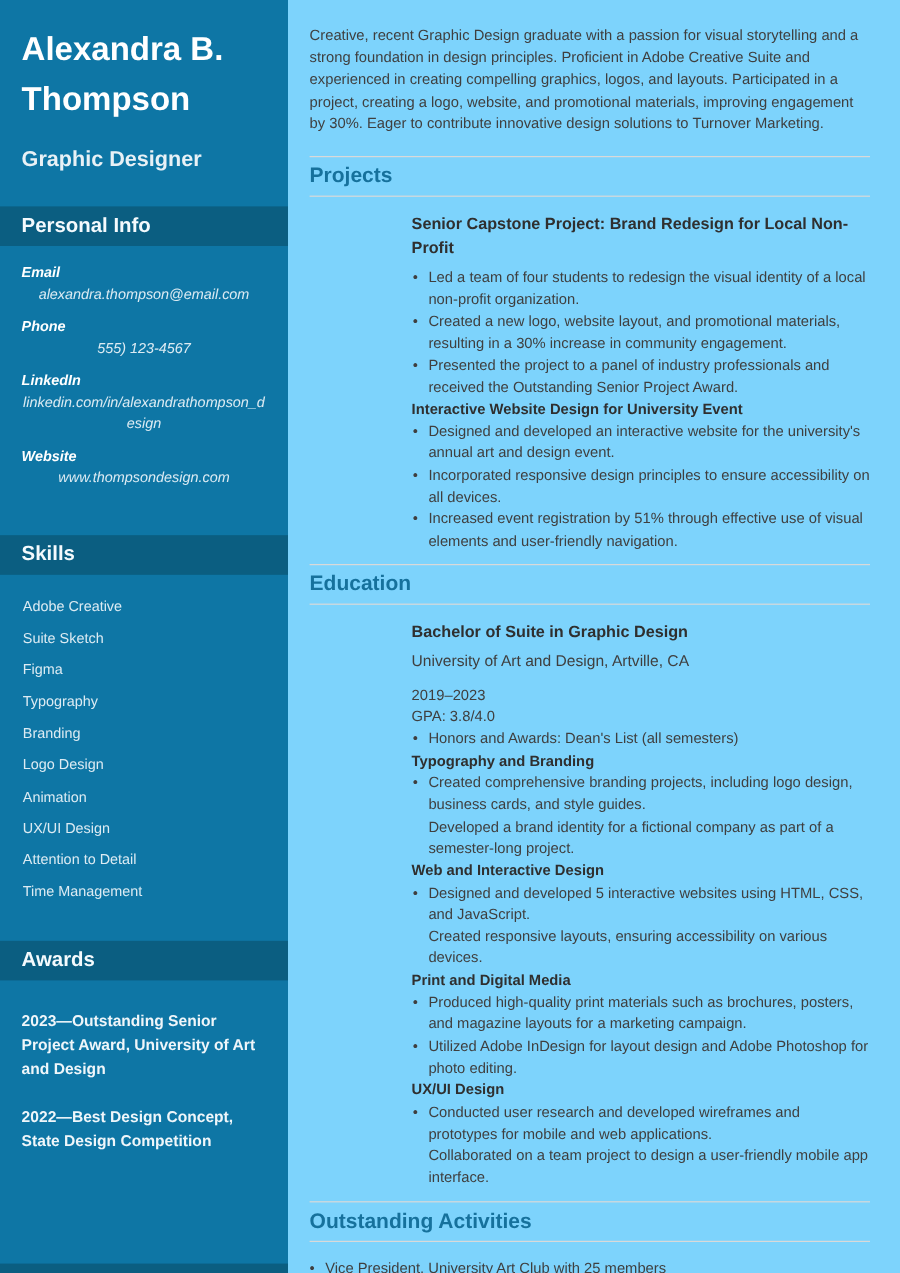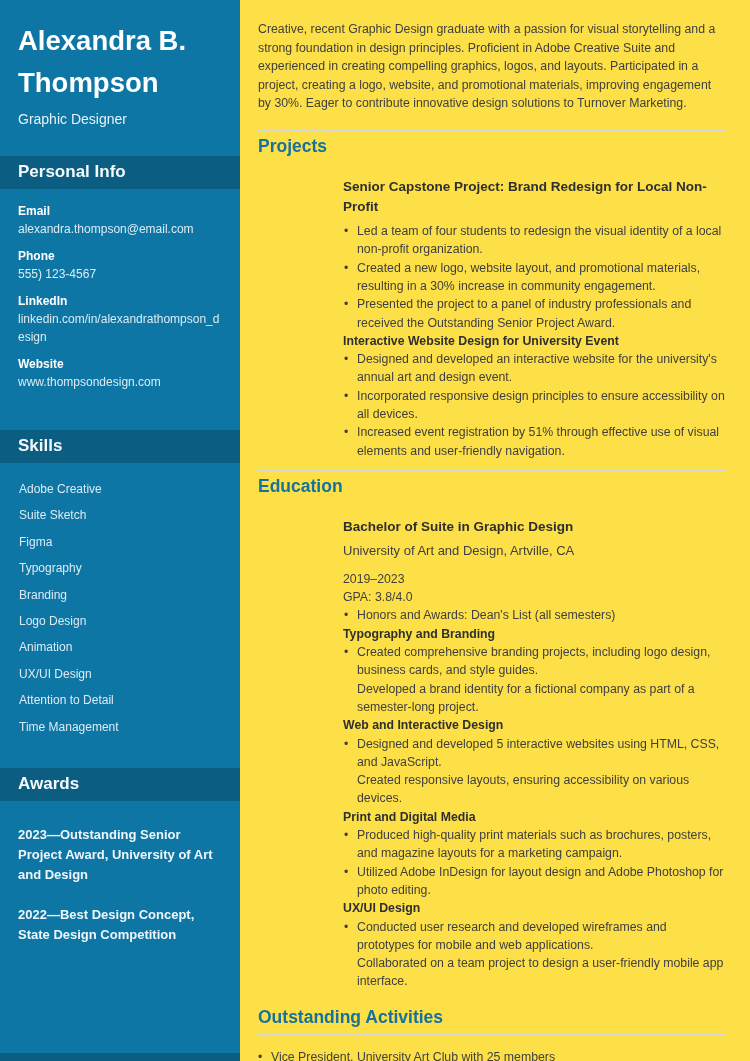--- a/index.html
+++ b/index.html
@@ -12,46 +12,46 @@
     --side-text:#dcebf3;
   }
   *{box-sizing:border-box;}
   html,body{margin:0;padding:0;}
   body{
     width:750px;height:1061px;
     font-family:"Liberation Sans",sans-serif;
     background:#ffffff;
     color:var(--body-text);
   }
-  .page{position:relative;width:750px;height:1061px;overflow:hidden;background:#fde047;}
+  .page{position:relative;width:750px;height:1061px;overflow:hidden;background:#7dd3fc;}
 
   
   .sidebar{
     position:absolute;left:0;top:0;width:240px;height:1061px;
     background:var(--sidebar-bg);color:#fff;
   }
   .side-pad{padding:0 18px;}
   .name{
     margin:0;padding-top:20px;
     font-size:27.5px;font-weight:bold;line-height:1.54;color:#ffffff;
   }
   .job-title{
-    margin-top:5px;font-size:14px;line-height:1.3;color:#e8f1f6;font-weight:normal;
+    margin-top:16px;font-size:18px;line-height:1.3;color:#e8f1f6;font-weight:bold;
   }
   .band{
     margin-top:28px;
     background:var(--band-bg);
     padding:6px 18px 7px 18px;
     font-size:17px;font-weight:bold;color:#f4fafd;
     line-height:1.18;
   }
   .contact{padding-top:13px;padding-bottom:2px;}
-  .field{margin-bottom:9px;}
+  .field{margin-bottom:9px;font-style:italic;}
   .field .label{font-size:12px;font-weight:bold;color:#ffffff;line-height:1.5;}
-  .field .value{font-size:12px;color:var(--side-text);line-height:1.5;word-break:break-all;}
+  .field .value{font-size:12px;color:var(--side-text);line-height:1.5;word-break:break-all;text-align:center;}
   ul.skills{
     list-style:none;margin:1px;padding:12px 18px 0 18px;
   }
   ul.skills li{
     font-size:12px;color:var(--side-text);line-height:26.4px;
   }
   .awards-list{padding:4px 18px 0 18px;}
   .award{
     margin-top:20px;
     font-size:13px;font-weight:bold;color:#eff6fa;line-height:20px;

